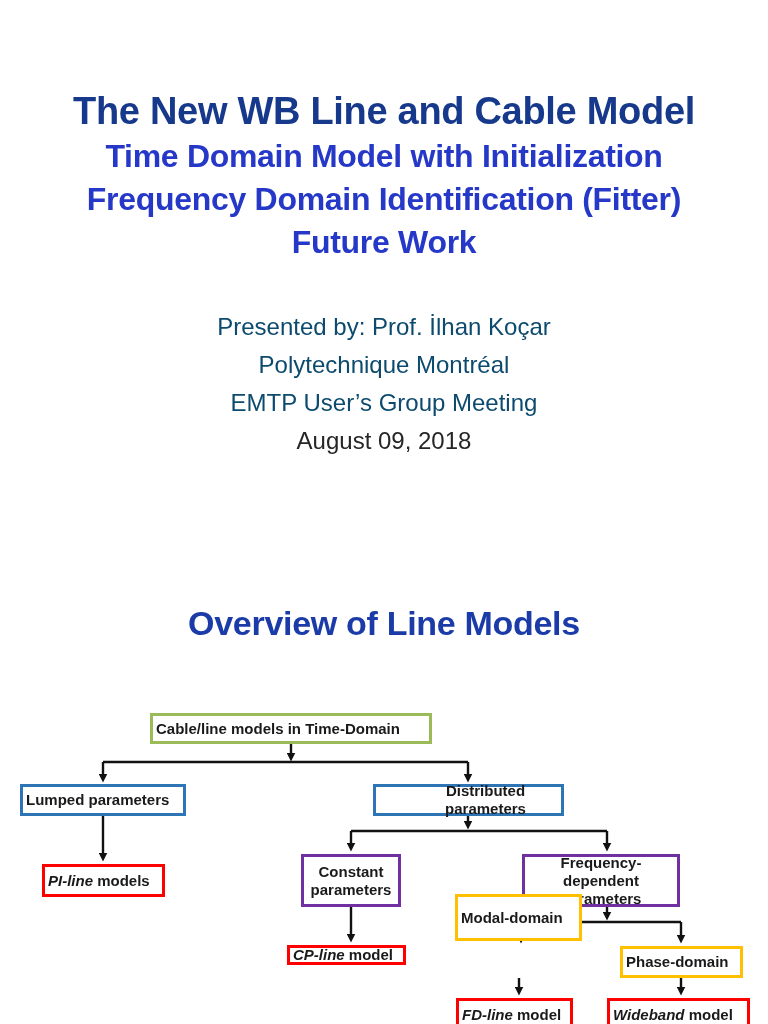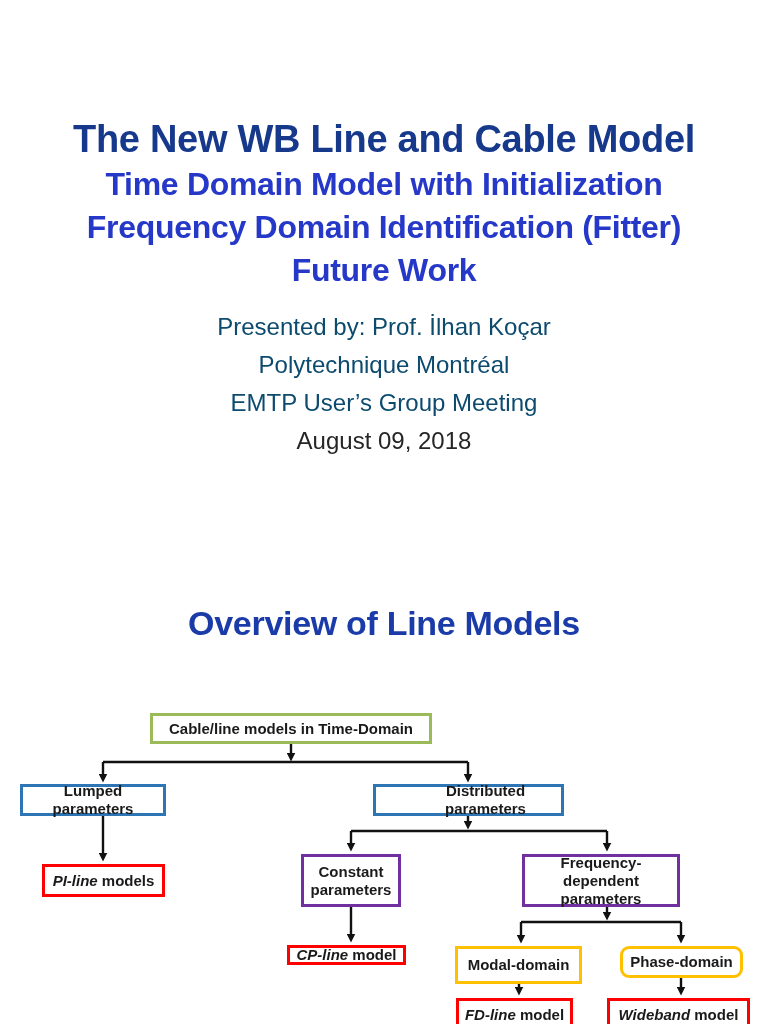--- a/index.html
+++ b/index.html
@@ -2,46 +2,46 @@
 <html><head>
 <meta charset="utf-8">
 <style>
   * { margin:0; padding:0; box-sizing:border-box; }
   html,body { width:768px; height:1024px; background:#ffffff; overflow:hidden;
               font-family:"Liberation Sans", sans-serif; }
   .page { position:relative; width:768px; height:1024px; background:#ffffff; }
 
   
   .title-block { position:absolute; top:88px; left:0; width:768px; text-align:center;
-                 font-weight:bold; letter-spacing:-0.3px;margin-top:28px; }
+                 font-weight:bold; letter-spacing:-0.3px; }
   .title-line1 { font-size:38px; line-height:47px; color:#17398C; }
   .title-line  { font-size:32px; line-height:43px; color:#2638C8; }
   .subtitle-block { position:absolute; top:308px; left:0; width:768px; text-align:center; }
   .subtitle-line { font-size:24px; line-height:38px; color:#0c4a6e; }
   .subtitle-date { color:#262626; }
 
   
   .s2-title { position:absolute; top:604px; left:0; width:768px; text-align:center;
               font-size:34px; font-weight:bold; color:#1B3CA8; letter-spacing:-0.3px; }
 
   .node { position:absolute; background:#ffffff; border:3px solid #15803d;
-          display:flex; align-items:center; justify-content:center; text-align:center;
+          display:flex; align-items:center; text-align:center;
           font-size:15px; font-weight:bold; color:#1a1a1a; line-height:18px; padding:1px 3px; }
   .node .it { font-style:italic; white-space:pre; }
   .node span { white-space:pre-wrap; }
 
   
   #nd-0  { left:150px; top:713px; width:282px; height:31px; }
-  #nd-1  { left:20px;  top:784px; width:146px; height:32px; }
+  #nd-1  { left:20px;  top:784px; width:166px; height:32px; }
   #nd-2  { left:373px; top:784px; width:191px; height:32px;padding-left:37px; }
   #nd-3  { left:42px;  top:864px; width:123px; height:33px; }
   #nd-4  { left:301px; top:854px; width:100px; height:53px; }
   #nd-5  { left:522px; top:854px; width:158px; height:53px; }
   #nd-6  { left:287px; top:945px; width:119px; height:20px; }
-  #nd-7  { left:455px; top:946px; width:127px; height:38px; }
+  #nd-7  { left:455px; top:894px; width:127px; height:47px; }
   #nd-8  { left:620px; top:946px; width:123px; height:32px; }
   #nd-9  { left:456px; top:998px; width:117px; height:34px; }
   #nd-10 { left:607px; top:998px; width:143px; height:34px; }
 
   .fl-svg { position:absolute; left:0; top:0; width:768px; height:1024px; pointer-events:none; }
   .fl-line { stroke:#111111; stroke-width:2.4; fill:none; }
 </style>
 </head>
 <body>
 
@@ -106,21 +106,21 @@
     </div>
     <div class="node" id="nd-5" style="border-color: rgb(112, 48, 160);">
       <span><span class="it"></span><span>Frequency-dependent parameters</span></span>
     </div>
     <div class="node" id="nd-6" style="border-color: rgb(255, 0, 0);">
       <span><span class="it">CP-line</span><span> model</span></span>
     </div>
     <div class="node" id="nd-7" style="border-color: rgb(255, 192, 0);">
       <span><span class="it"></span><span>Modal-domain</span></span>
     </div>
-    <div class="node" id="nd-8" style="border-color: rgb(255, 192, 0); border-radius: 9px;">
+    <div class="node" id="nd-8" style="border-color: rgb(255, 192, 0);">
       <span><span class="it"></span><span>Phase-domain</span></span>
     </div>
     <div class="node" id="nd-9" style="border-color: rgb(255, 0, 0);">
       <span><span class="it">FD-line</span><span> model</span></span>
     </div>
     <div class="node" id="nd-10" style="border-color: rgb(255, 0, 0);">
       <span><span class="it">Wideband</span><span> model</span></span>
     </div>
   </div>
 </div>

